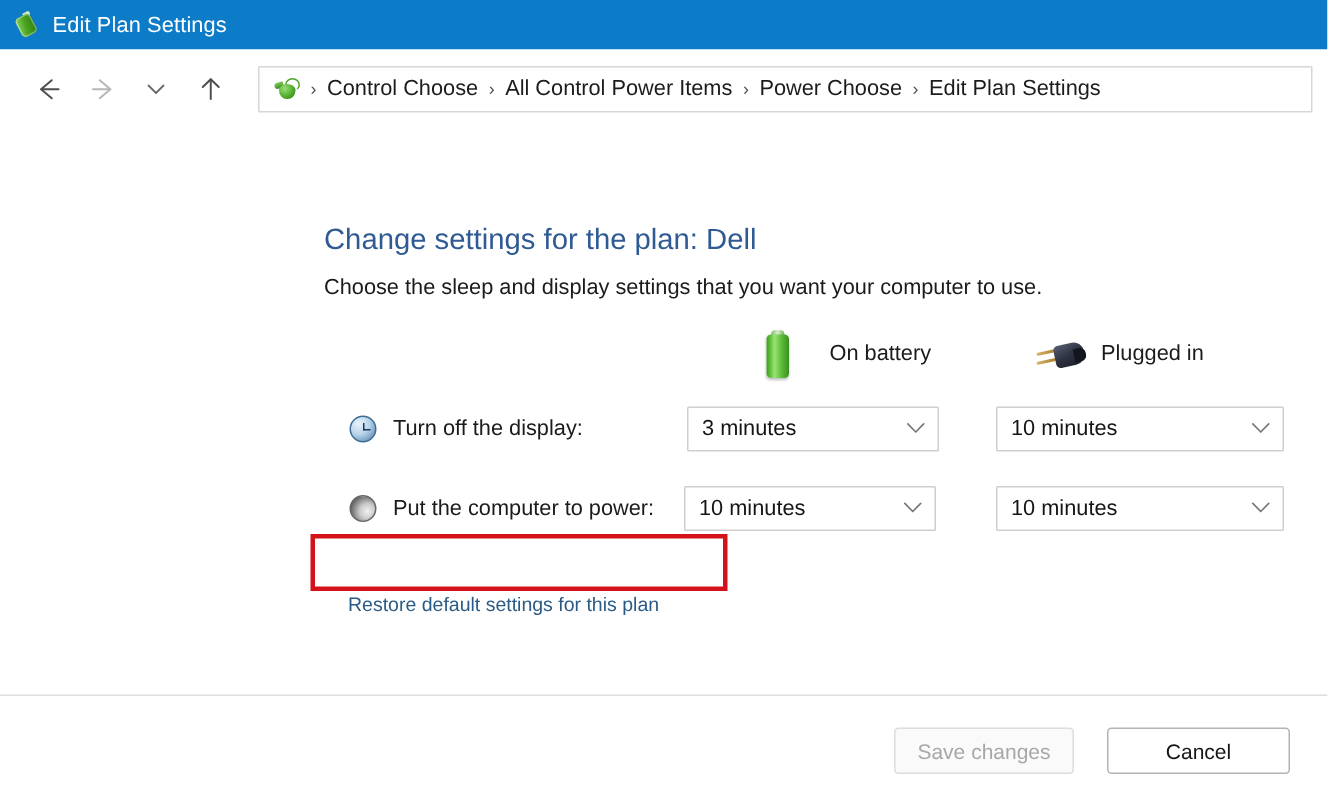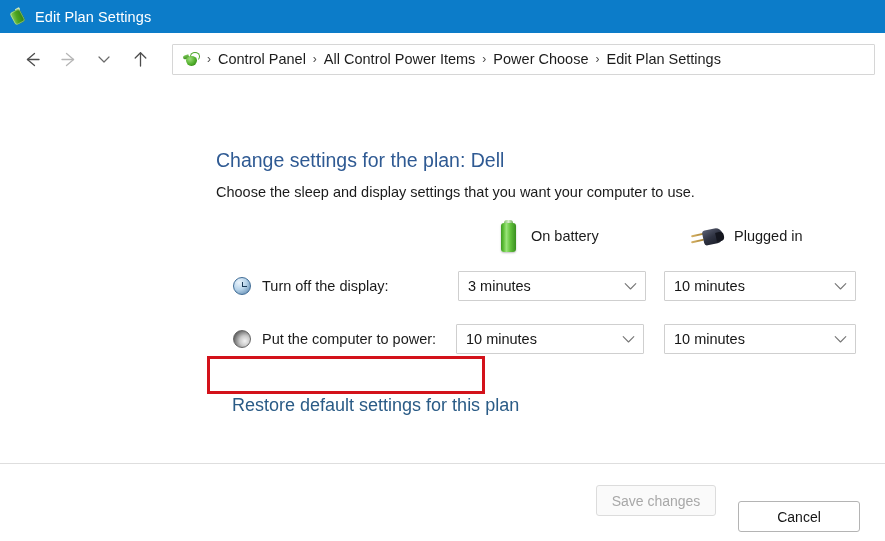--- a/index.html
+++ b/index.html
@@ -160,21 +160,21 @@
     left: 232px;
     width: 640px;
     height: 42px;
   }
   .col-head {
     position: absolute;
     display: flex;
     align-items: center;
     height: 42px;
   }
-  .col-head.battery { left: 263px; }
+  .col-head.battery { left: 273px; gap: 12px; }
   .col-head.plugged { left: 458px; text-align: right; }
   .col-head-label {
     font-size: 14.5px;
     color: #1b1b1b;
     white-space: nowrap;
     margin-left: 10px;
   }
 
   
   .icon-battery {
@@ -314,39 +314,39 @@
     font-size: 14.5px;
     color: #151515;
     flex: 1 1 auto;
     white-space: nowrap;
   }
   .dropdown .chev {
     flex: 0 0 auto;
     margin-left: 6px;
     display: block;
   }
-  .dd-battery { left: 226px; width: 188px; }
+  .dd-battery { left: 226px; width: 168px; }
   .dd-plugged { left: 432px; width: 192px; }
 
   
   .link-adv {
     position: absolute;
     left: 232px;
     top: 265px;
     font-size: 14.5px;
     color: #2f6f9e;
     text-decoration: underline;
     white-space: nowrap;
     cursor: pointer;
   }
   .link-restore {
     position: absolute;
     left: 232px;
     top: 310px;
-    font-size: 18px;
+    font-size: 13px;
     color: #2a5b86;
     white-space: nowrap;
     cursor: pointer;
   }
   .redbox {
     position: absolute;
     left: 207px;
     top: 356px;
     width: 278px;
     height: 38px;
@@ -391,21 +391,21 @@
     justify-content: center;
     white-space: nowrap;
     cursor: pointer;
   }
   .btn.disabled {
     color: #a8a8a8;
     background: #fafafa;
     border-color: #dcdcdc;
     cursor: default;
   }
-  .btn + .btn { margin-left: 22px; margin-top: 16px; }
+  .btn + .btn { margin-left: 22px; }
   .btn.cancel { border-color: #b4b4b4; background: #ffffff; min-width: 92px; }
 </style>
 </head>
 <body>
 
 <div class="titlebar">
   <span class="titlebar-icon">
     <span class="tb-batt-cap"></span>
     <span class="tb-batt-body"></span>
   </span>
@@ -437,21 +437,21 @@
     </svg>
   </div>
 
   <div class="addressbar">
     <span class="cp-icon">
       <span class="cp-handle"></span>
       <span class="cp-spout"></span>
       <span class="cp-pot"></span>
     </span>
     <span class="crumb-sep">›</span>
-    <span class="crumb">Control Panel</span>
+    <span class="crumb">Control Choose</span>
     <span class="crumb-sep">›</span>
     <span class="crumb">All Control Power Items</span>
     <span class="crumb-sep">›</span>
     <span class="crumb">Power Choose</span>
     <span class="crumb-sep">›</span>
     <span class="crumb">Edit Plan Settings</span>
   </div>
 </div>
 
 <div class="content">

